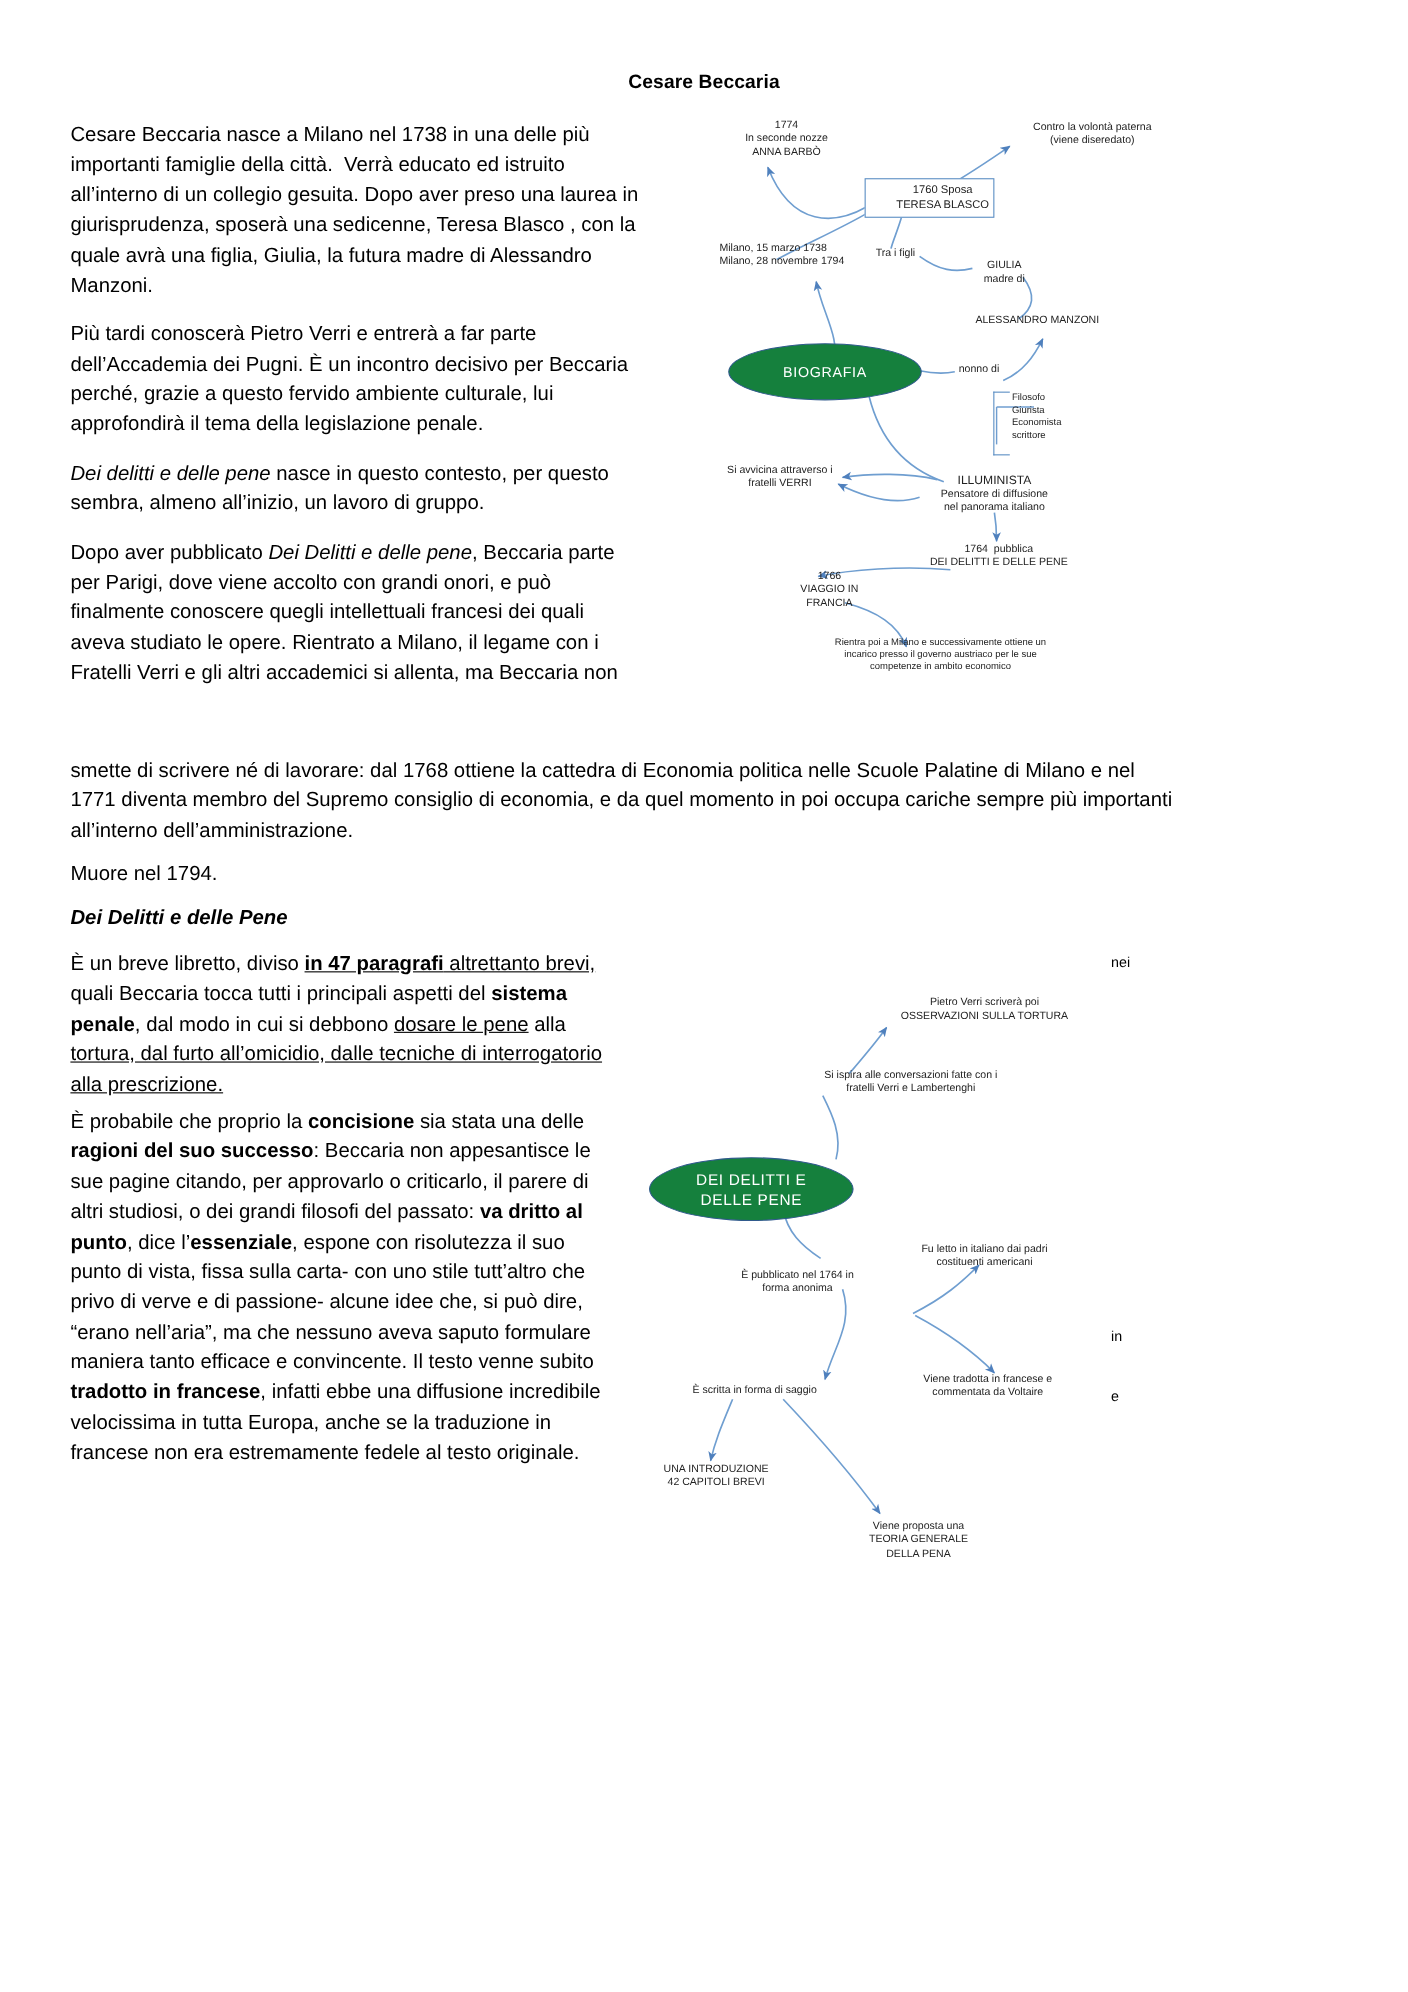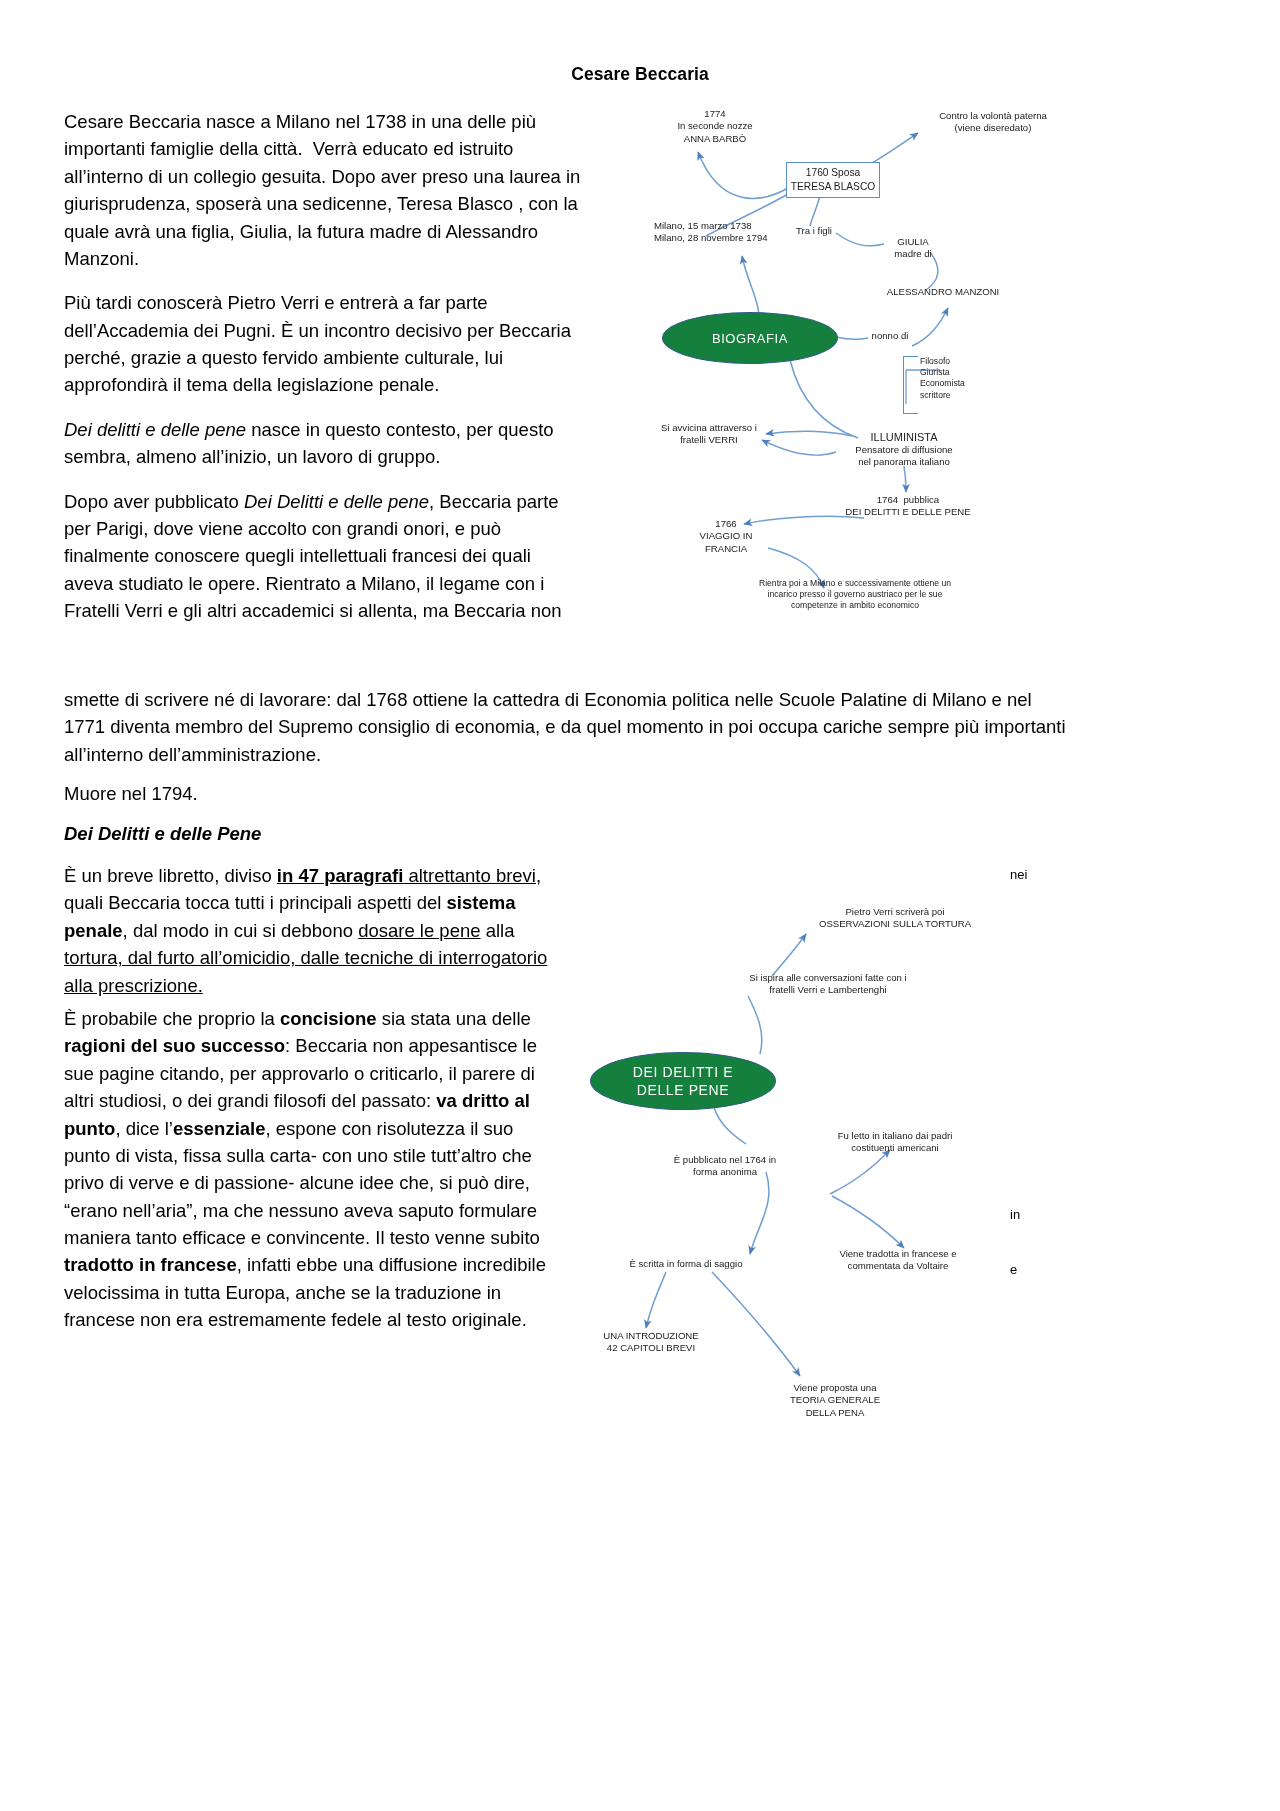--- a/index.html
+++ b/index.html
@@ -105,20 +105,21 @@
     position: absolute;
     background: #ffffff;
     border: 1.1px solid #5b8ec4;
     display: flex;
     align-items: center;
     justify-content: center;
     text-align: center;
     font-size: 10.2px;
     line-height: 1.35;
     color: #222222;
+    padding-left: 24px;
   }
   svg.conn {
     position: absolute;
     left: 0;
     top: 0;
     overflow: visible;
     pointer-events: none;
   }
   .bracket {
     position: absolute;
@@ -245,21 +246,21 @@
     <div class="dg-label lg" style="left:212px; top:330px; width:104px;">ILLUMINISTA</div>
     <div class="dg-label" style="left:196px; top:344px; width:136px; white-space:pre;">Pensatore di diffusione
 nel panorama italiano</div>
 
     <div class="dg-label" style="left:10px; top:322px; width:118px; white-space:pre;">Si avvicina attraverso i
 fratelli VERRI</div>
 
     <div class="dg-label" style="left:194px; top:394px; width:148px; white-space:pre;">1764  pubblica
 DEI DELITTI E DELLE PENE</div>
 
-    <div class="dg-label" style="left:50px; top:418px; width:72px; white-space:pre;">1766
+    <div class="dg-label" style="left:78px; top:418px; width:72px; white-space:pre;">1766
 VIAGGIO IN
 FRANCIA</div>
 
     <div class="dg-label sm" style="left:90px; top:478px; width:250px; white-space:pre;">Rientra poi a Milano e successivamente ottiene un
 incarico presso il governo austriaco per le sue
 competenze in ambito economico</div>
   </div>
 
   <div class="diagram" style="left:570px; top:860px; width:480px; height:540px;margin-top:44px;">
 

